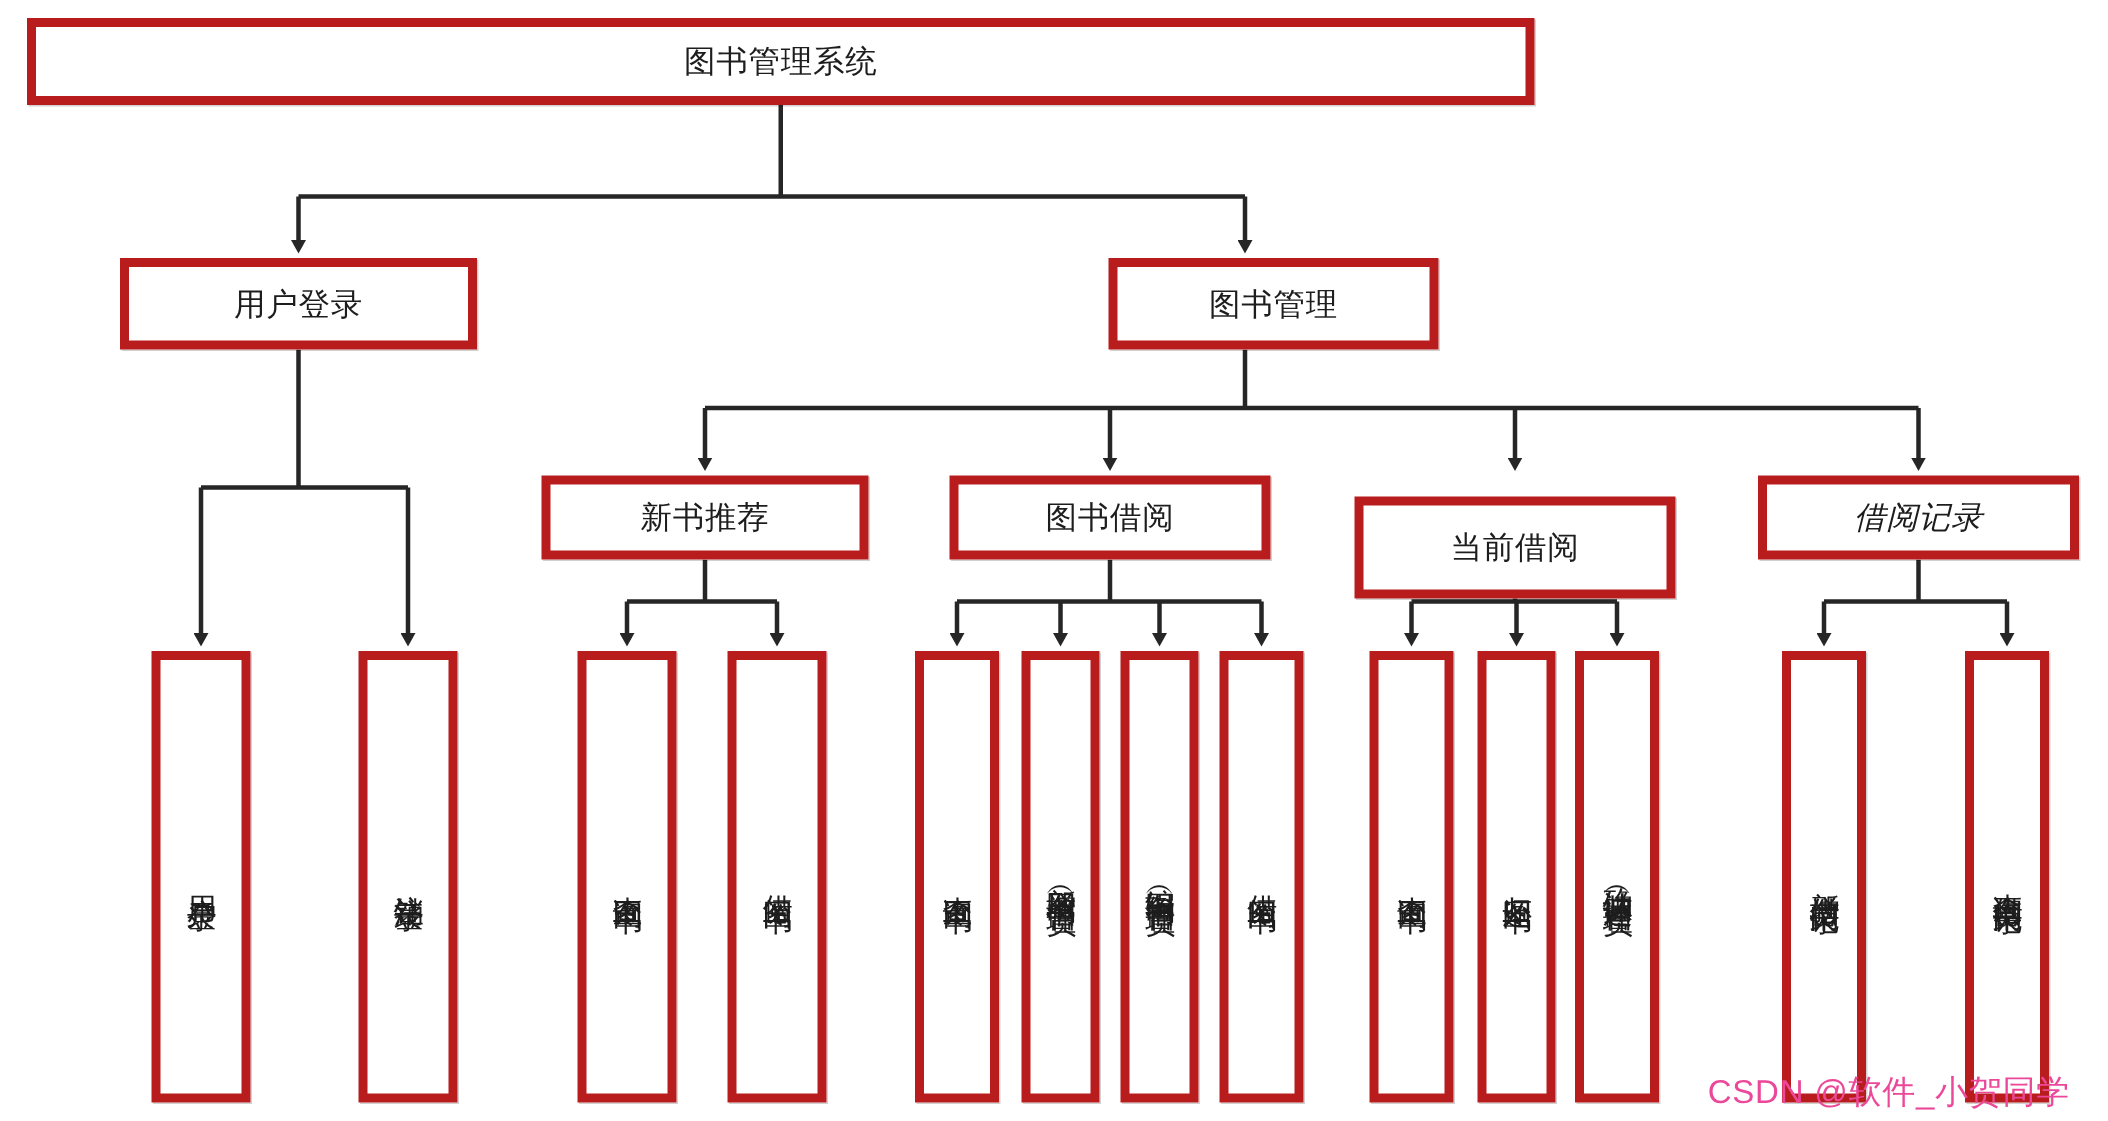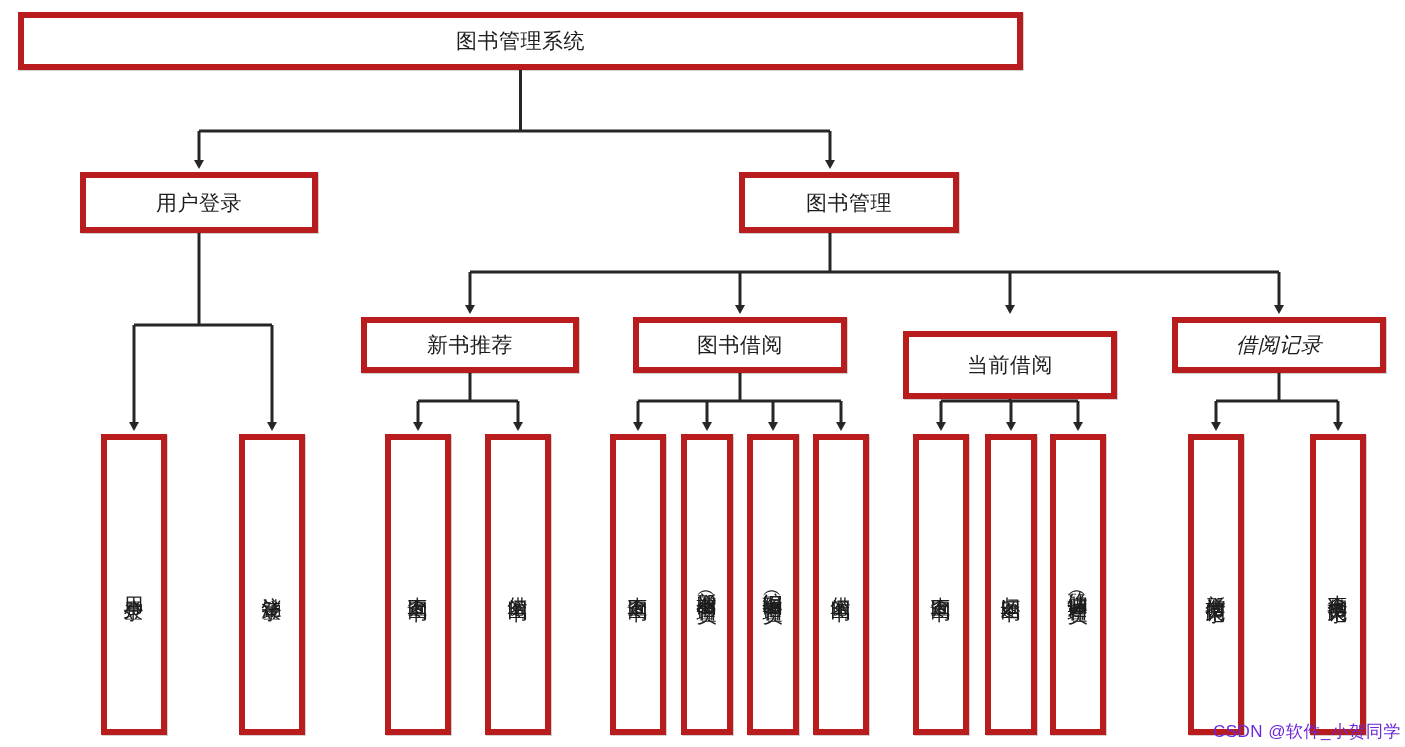--- a/index.html
+++ b/index.html
@@ -56,24 +56,24 @@
   }
   .node-label-v > span {
     writing-mode: vertical-rl;
     text-orientation: upright;
     letter-spacing: 2px;
     line-height: 1;
     white-space: nowrap;
   }
   .watermark {
     position: absolute;
-    right: 4px;
+    right: 25px;
     bottom: 4px;
-    font-size: 17px;
-    color: #6d28d9;
+    font-size: 22px;
+    color: #ec4899;
     white-space: nowrap;
     letter-spacing: 0.5px;
     pointer-events: none;
   }
 </style>
 </head>
 <body>
 
 <div id="diagram-root">
 

